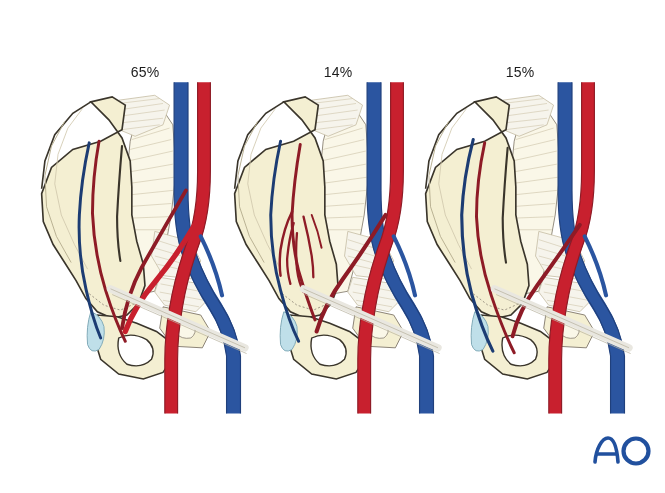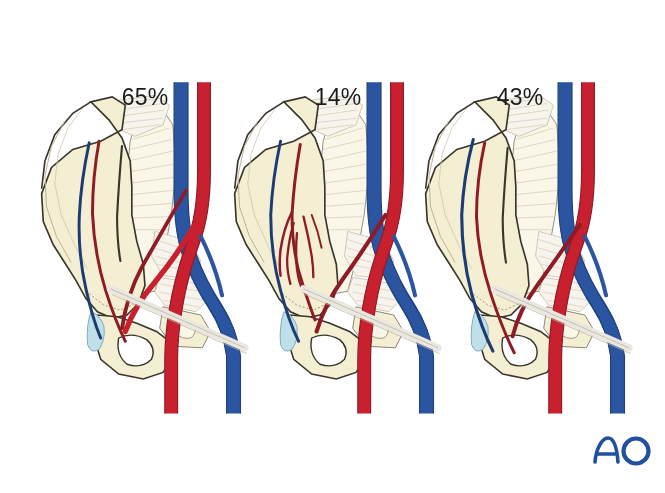--- a/index.html
+++ b/index.html
@@ -17,27 +17,26 @@
   #figure-canvas {
     position: absolute;
     left: 0;
     top: 0;
     width: 665px;
     height: 493px;
   }
   .panel-label {
     position: absolute;
     font-family: "Liberation Sans", sans-serif;
-    font-size: 23px;
+    font-size: 14px;
     color: #1c1c1c;
     letter-spacing: 0.2px;
     text-align: center;
     width: 80px;
     white-space: nowrap;
-    margin-top: 20px;
   }
   #label-panel-1 { left: 105px; top: 64px; }
   #label-panel-2 { left: 298px; top: 64px; }
   #label-panel-3 { left: 480px; top: 64px; }
 
   #ao-logo {
     position: absolute;
     left: 592px;
     top: 434px;
     width: 62px;
@@ -193,21 +192,21 @@
     <path d="M196 176 Q214 212 222 248" fill="none" stroke="#2B55A0" stroke-width="5" stroke-linecap="round"></path>
 
     <path d="M86 240 L250 312" fill="none" stroke="#E9E7E0" stroke-width="9" stroke-linecap="round"></path>
     <path d="M86 240 L250 312" fill="none" stroke="#B8B2A0" stroke-width="0.9"></path>
     <path d="M88 247 L252 319" fill="none" stroke="#B8B2A0" stroke-width="0.9"></path>
   </g>
 </svg>
 
 <div class="panel-label" id="label-panel-1">65%</div>
 <div class="panel-label" id="label-panel-2">14%</div>
-<div class="panel-label" id="label-panel-3">43%</div>
+<div class="panel-label" id="label-panel-3">15%</div>
 
 <svg id="ao-logo" viewBox="0 0 62 34" xmlns="http://www.w3.org/2000/svg">
   <g fill="none" stroke="#21509E" stroke-width="3.6" stroke-linecap="round" stroke-linejoin="round">
     <path d="M3 28 C4 15 10 4 16 4 C22 4 25 15 26 28"></path>
     <path d="M5 20 L24 20"></path>
   </g>
   <circle cx="44" cy="17" r="12.5" fill="none" stroke="#21509E" stroke-width="4.2"></circle>
 </svg>
 
 </body></html>

